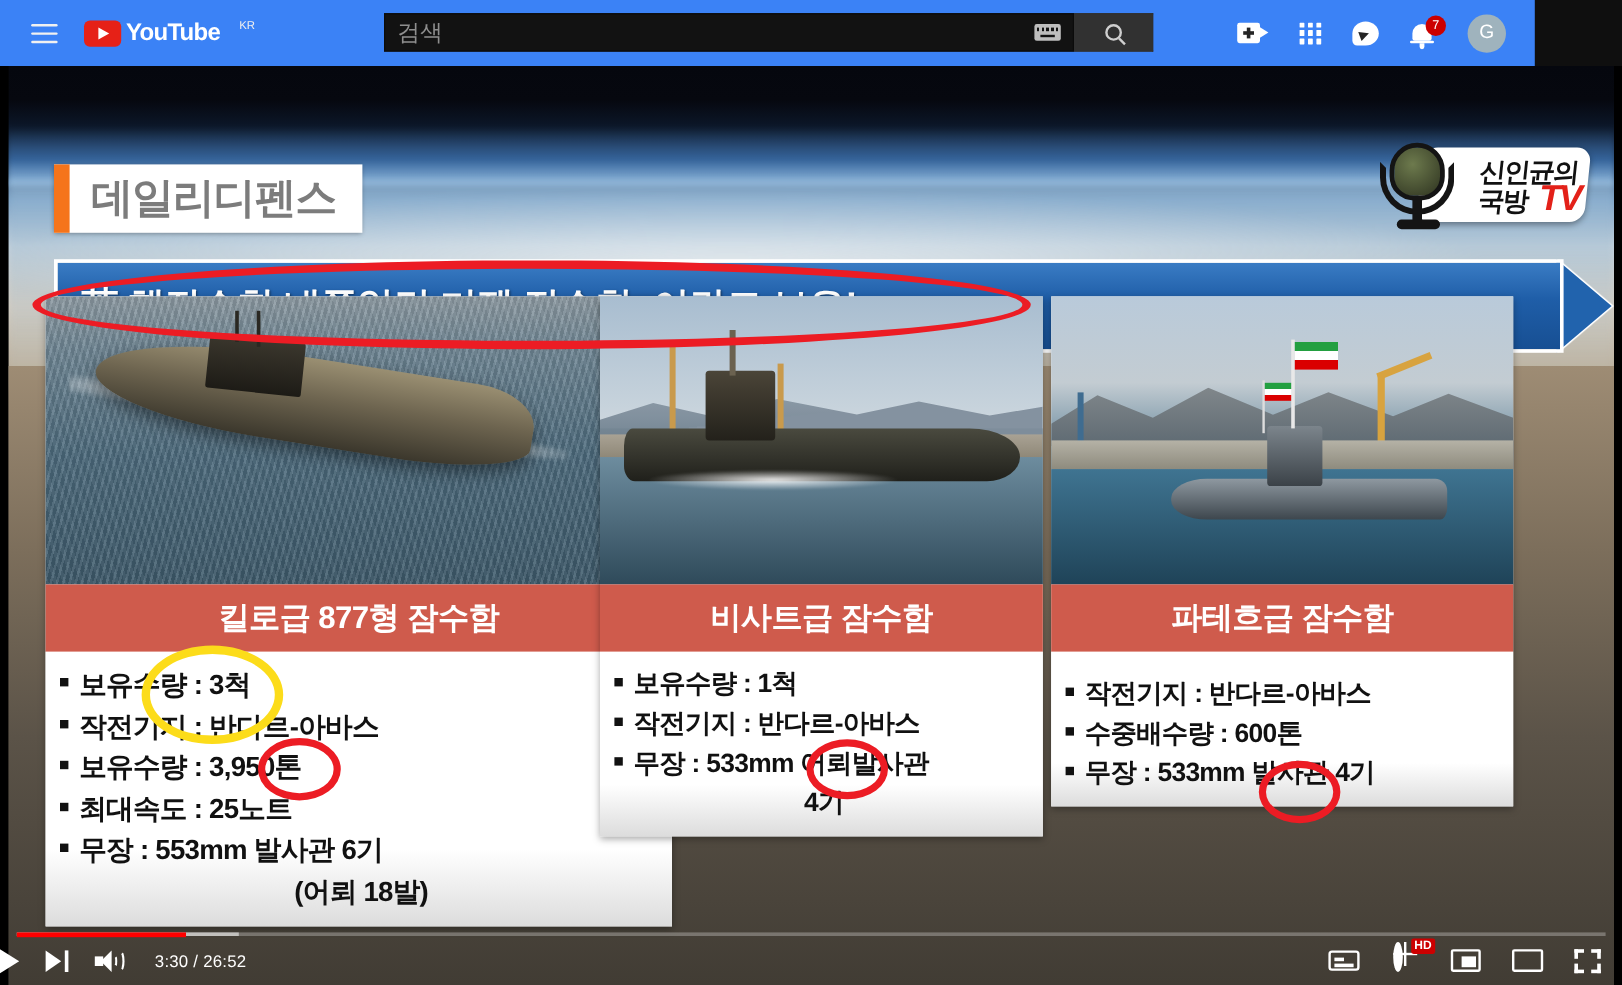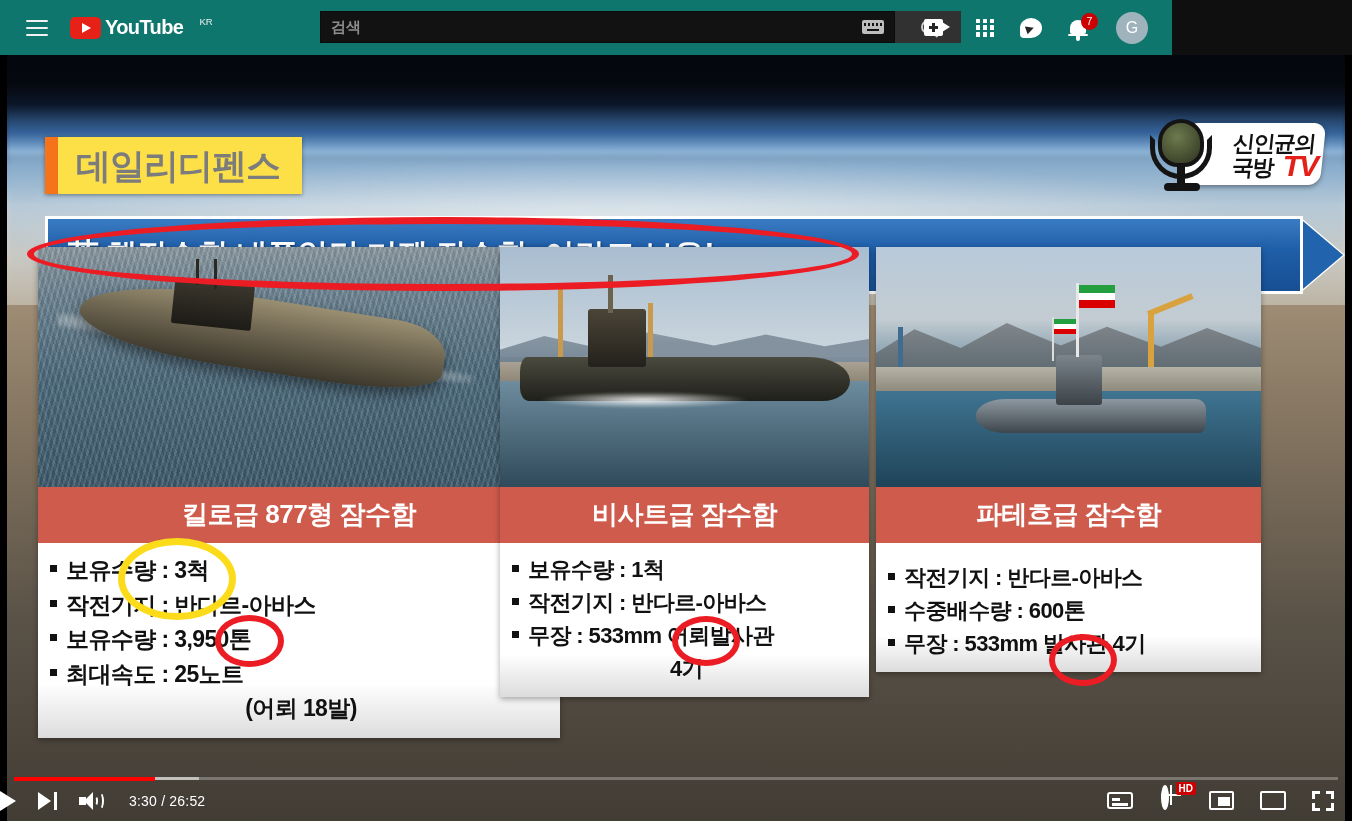--- a/index.html
+++ b/index.html
@@ -5,22 +5,22 @@
   * { box-sizing: border-box; margin: 0; padding: 0; }
   html, body {
     width: 1352px; height: 821px; overflow: hidden;
     background: #0f0f0f;
     font-family: "Liberation Sans", "DejaVu Sans", sans-serif;
   }
 
   
   .masthead {
     position: absolute; top: 0; left: 0;
-    width: 1172px; height: 55px;
-    background: #0f766e;
+    width: 1279px; height: 55px;
+    background: #3b82f6;
     display: flex; align-items: center;
     z-index: 50;
   }
   .mh-left { display: flex; align-items: center; padding-left: 26px; gap: 22px; }
   .hamburger { width: 22px; height: 16px; display: flex; flex-direction: column;
                justify-content: space-between; cursor: pointer; }
   .hamburger i { display: block; height: 2px; background: #f1f1f1; border-radius: 1px; }
   .yt-logo { display: flex; align-items: flex-start; cursor: pointer; }
   .yt-play {
     width: 31px; height: 22px; background: #e62117; border-radius: 5px;
@@ -36,21 +36,21 @@
   .yt-word { color: #fff; font-size: 20px; font-weight: bold; letter-spacing: -0.6px;
              line-height: 21px; }
   .yt-cc { color: #eee; font-size: 9.5px; line-height: 10px; margin-left: 16px; margin-top: 0px;}
 
   .mh-center { position: absolute; left: 320px; top: 11px; display: flex; align-items: center; }
   .search-box {
     width: 575px; height: 32px; background: #121212;
     border: 1px solid #0b0b0b; display: flex; align-items: center;
     padding: 0 10px; cursor: text;
   }
-  .search-input-txt { color: #8e8e8e; font-size: 15px; flex: 1; font-weight: bold; }
+  .search-input-txt { color: #8e8e8e; font-size: 19px; flex: 1; }
   .kbd-icon { width: 22px; height: 14px; background: #bdbdbd; border-radius: 2px;
               position: relative; }
   .kbd-icon::before{
     content:""; position:absolute; left:2px; top:3px; right:2px; height:3px;
     background: repeating-linear-gradient(to right,#121212 0 2px,transparent 2px 4px);
   }
   .kbd-icon::after{
     content:""; position:absolute; left:5px; bottom:3px; width:12px; height:2.5px;
     background:#121212;
   }
@@ -153,21 +153,21 @@
   }
   .groundband {
     position:absolute; left:0; top:250px; width:1338px; height:516px;
     background: linear-gradient(to bottom, #9e8c74 0%, #7c6e5b 30%, #5b5348 60%, #413c34 100%);
   }
 
   
   .dd-tag {
     position: absolute; left: 38px; top: 82px; height: 57px;
     display: flex; align-items: center;
-    background: #fde047; box-shadow: 0 1px 4px rgba(0,0,0,.4);
+    background: #ffffff; box-shadow: 0 1px 4px rgba(0,0,0,.4);
   }
   .dd-bar { width: 13px; height: 57px; background: #f5741b; }
   .dd-text {
     color: #7c7c7c; font-size: 35px; font-weight: bold; padding: 0 22px 0 18px;
     letter-spacing: -1px; line-height: 57px;
   }
 
   
   .banner-wrap { position: absolute; left: 38px; top: 161px; width: 1300px; height: 78px; }
   .banner {
@@ -567,20 +567,24 @@
             <span class="spec-txt">작전기지 : 반다르-아바스</span>
           </div>
           <div class="spec-li">
             <span class="bullet"></span>
             <span class="spec-txt">보유수량 : 3,950톤</span>
           </div>
           <div class="spec-li">
             <span class="bullet"></span>
             <span class="spec-txt">최대속도 : 25노트</span>
           </div>
+          <div class="spec-li">
+            <span class="bullet"></span>
+            <span class="spec-txt">무장 : 553mm  발사관  6기</span>
+          </div>
           <div class="spec-center">(어뢰  18발)</div>
         </div>
       </div>
 
       <div class="panel p2">
         <div class="photo ph2">
           <div class="sky"></div>
           <div class="hills"></div>
           <div class="crane1"></div>
           <div class="crane2"></div>

